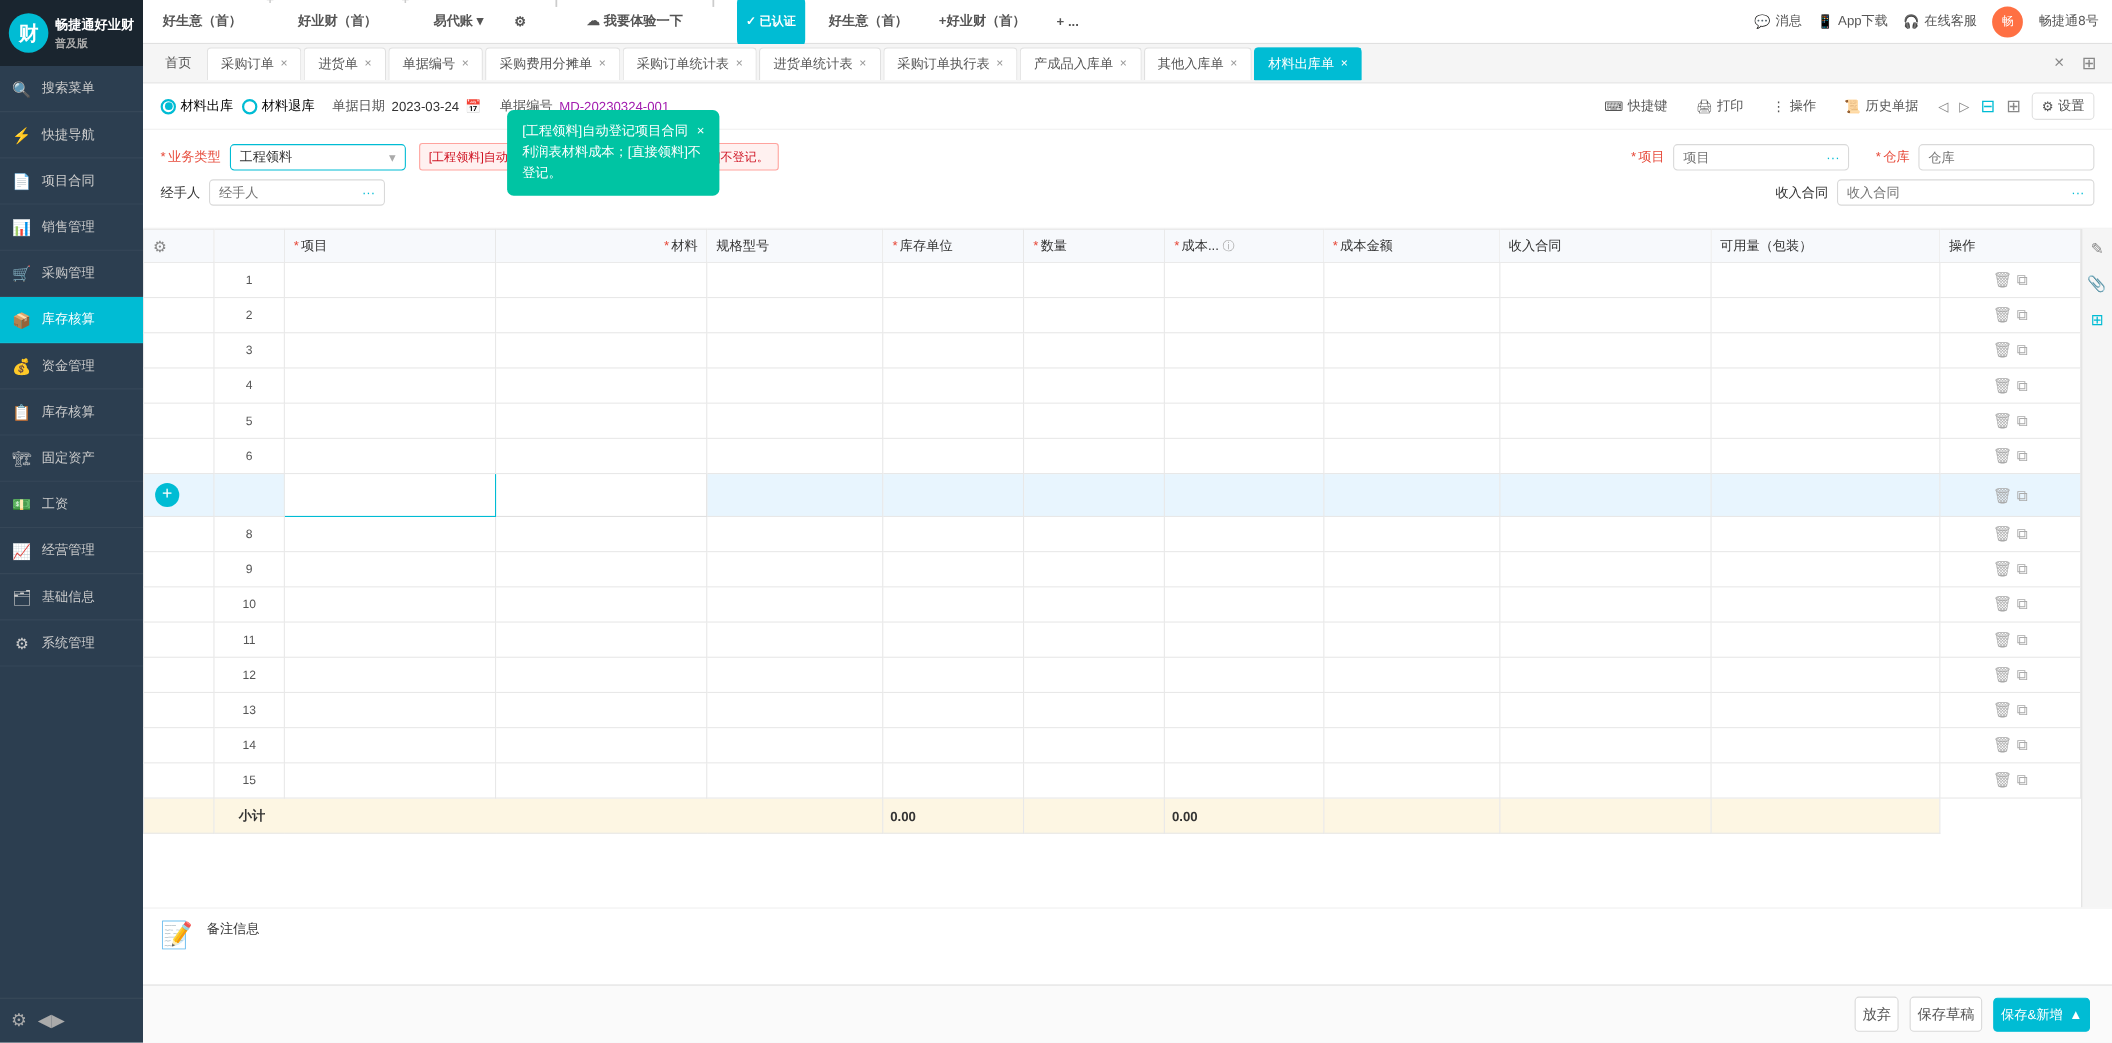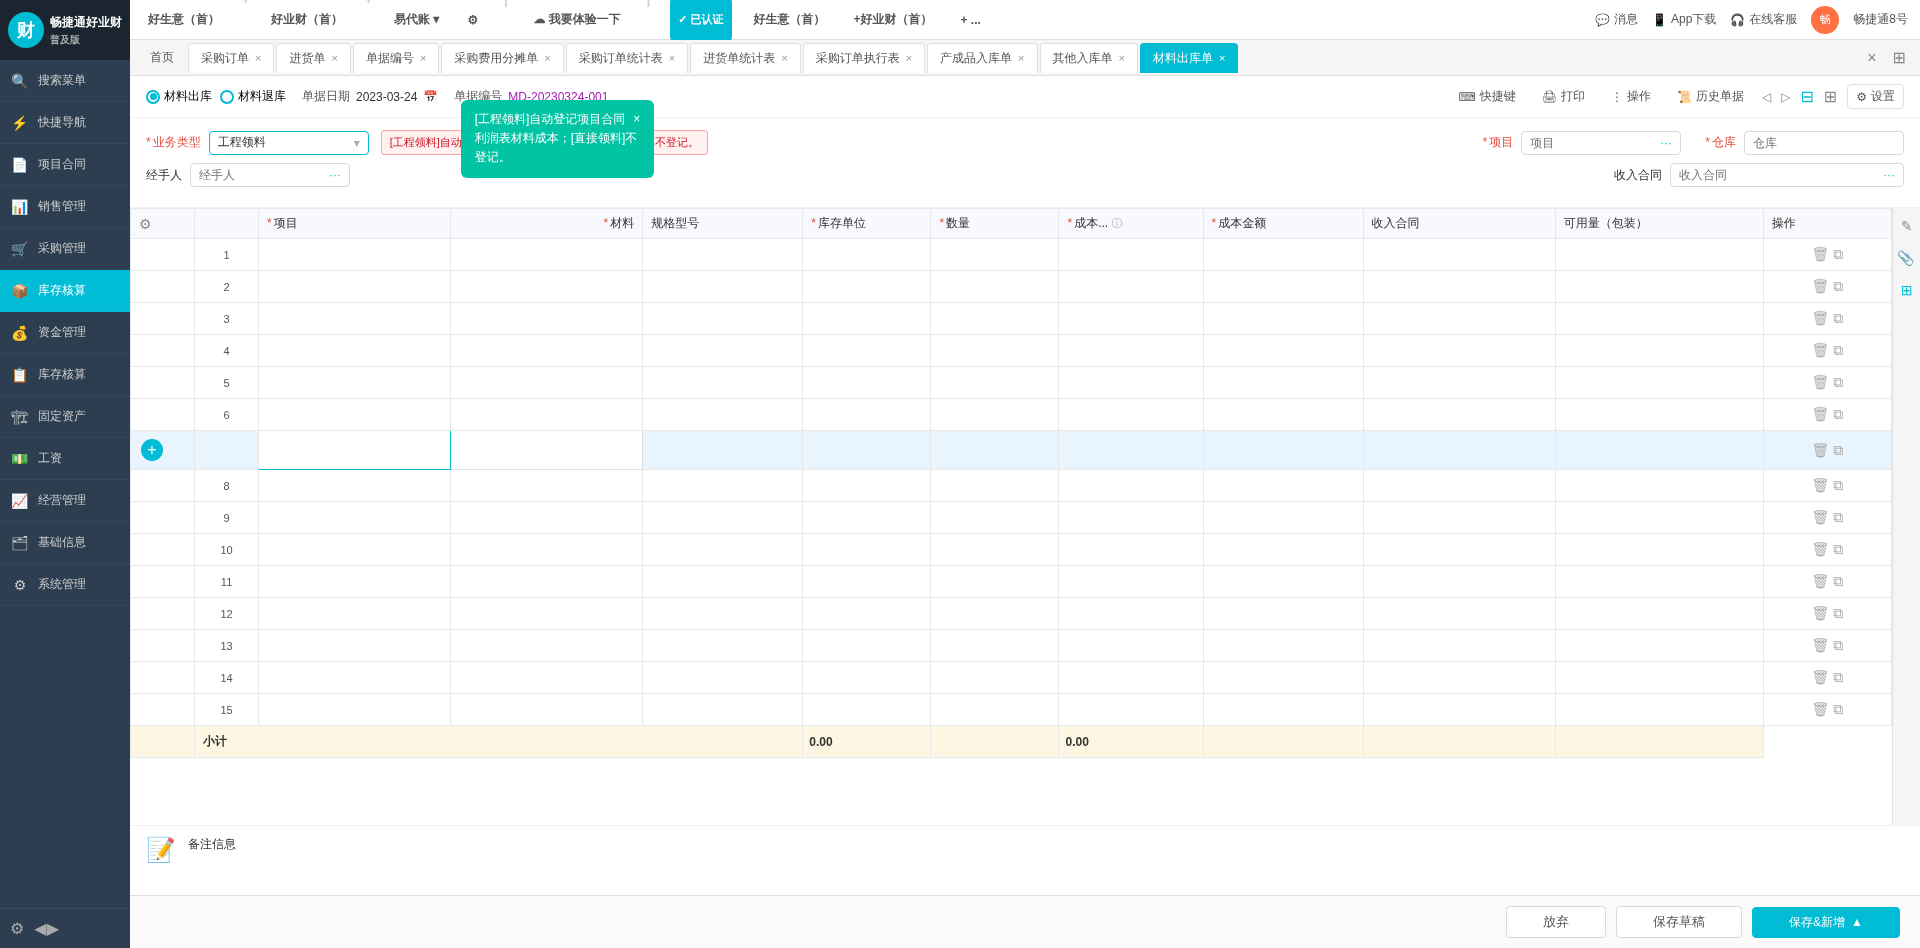--- a/index.html
+++ b/index.html
@@ -102,21 +102,21 @@
     .right-panel-icon { color: #888; font-size: 14px; cursor: pointer; padding: 6px 4px; }
     .right-panel-icon.active { color: #00bcd4; }
 
     
     .note-area { border-top: 1px solid #f0f0f0; padding: 10px 16px; display: flex; align-items: flex-start; gap: 12px; min-height: 70px; }
     .note-icon { color: #00bcd4; font-size: 24px; }
     .note-input { flex: 1; border: none; outline: none; color: #aaa; font-size: 12px; resize: none; padding: 4px; background: transparent; }
 
     
     .footer { border-top: 1px solid #e0e0e0; padding: 10px 20px; display: flex; align-items: center; justify-content: flex-end; gap: 10px; background: #fafafa; }
-    .footer-btn { padding: 6px 36px; border-radius: 4px; cursor: pointer; font-size: 13px; border: 1px solid #d9d9d9; background: #fff; color: #555; }
+    .footer-btn { padding: 6px 6px; border-radius: 4px; cursor: pointer; font-size: 13px; border: 1px solid #d9d9d9; background: #fff; color: #555; }
     .footer-btn.primary-split { background: #00bcd4; border-color: #00bcd4; color: #fff; display: flex; align-items: center; gap: 6px; }
 
     
     .required { color: #e74c3c; margin-right: 2px; }
 
     
     ::-webkit-scrollbar { width: 6px; height: 6px; }
     ::-webkit-scrollbar-track { background: #f1f1f1; }
     ::-webkit-scrollbar-thumb { background: #ccc; border-radius: 3px; }
 
@@ -683,21 +683,21 @@
               <td>
                 <div class="row-actions">
                   <span class="row-action-btn">🗑</span>
                   <span class="row-action-btn">⧉</span>
                 </div>
               </td>
             </tr>
 
             <tr class="subtotal-row">
               <td></td>
-              <td colspan="4" style="text-align:left; padding-left:8px;">小计</td>
+              <td colspan="4" style="text-align:left; padding-left:22px;">小计</td>
               <td>0.00</td>
               <td></td>
               <td>0.00</td>
               <td></td>
               <td></td>
               <td></td>
             </tr>
           </tbody>
         </table>
       </div>

